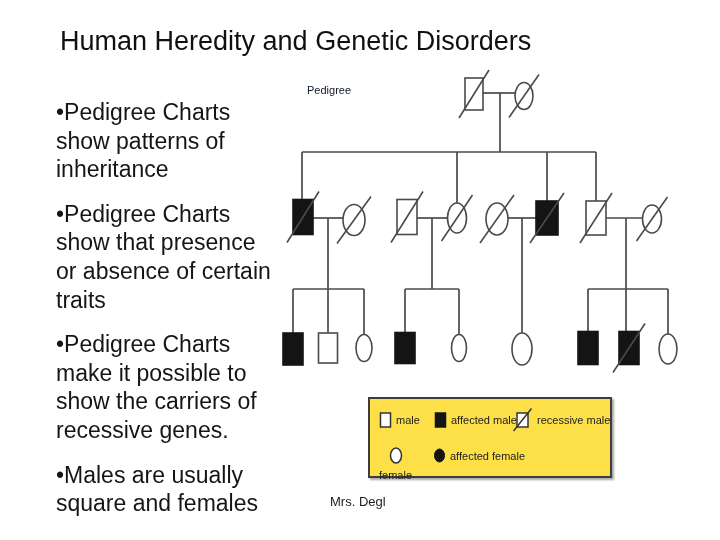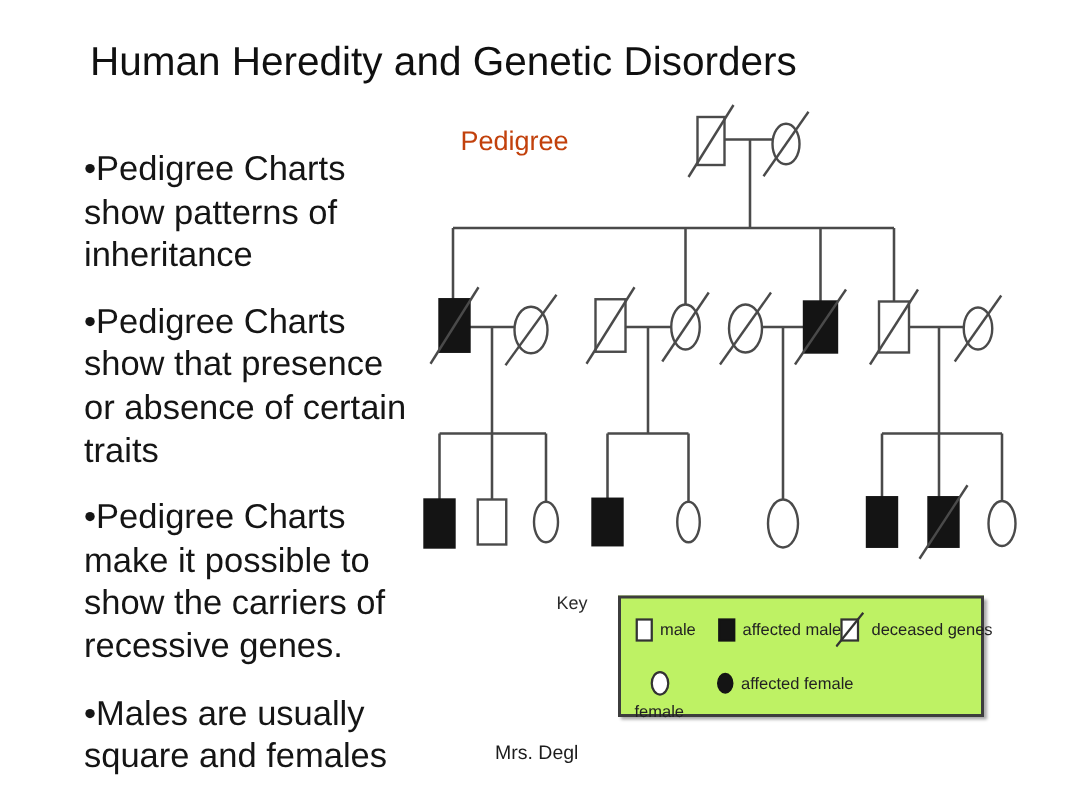--- a/index.html
+++ b/index.html
@@ -1,24 +1,24 @@
 <!DOCTYPE html>
 <html><head>
 <meta charset="utf-8">
 <style>
   html,body{margin:0;padding:0;background:#ffffff;}
   body{width:720px;height:540px;font-family:"Liberation Sans","DejaVu Sans",sans-serif;}
   .slide{position:relative;width:720px;height:520px;background:#ffffff;overflow:hidden;}
   .title{position:absolute;left:60px;top:26px;font-size:27px;color:#101010;white-space:nowrap;letter-spacing:0;}
   .bullets{position:absolute;left:40px;top:82px;width:285px;font-size:23px;line-height:28.6px;color:#151515;}
   .bullet{white-space:pre-line;margin:16px;}
-  .pedigree-label{position:absolute;left:307px;top:84px;font-size:18px;color:#c2410c;}
+  .pedigree-label{position:absolute;left:307px;top:84px;font-size:11px;color:#0f172a;}
   .pedigree-svg{position:absolute;left:0;top:0;width:720px;height:540px;}
   .key-label{position:absolute;left:371px;top:379px;font-size:12px;color:#2b2b2b;margin-top:16px;}
-  .keybox{position:absolute;left:368px;top:397px;width:240px;height:77px;border:2px solid #3d3d3d;background:#bef264;box-shadow:2px 2px 2px #a8a8a8;margin-left:44px;}
+  .keybox{position:absolute;left:368px;top:397px;width:240px;height:77px;border:2px solid #3d3d3d;background:#fde047;box-shadow:2px 2px 2px #a8a8a8;}
   .key-item{position:absolute;display:flex;align-items:center;gap:4px;font-size:11px;color:#222222;white-space:nowrap;}
   .key-item svg{display:block;flex:0 0 auto;}
   .footer{position:absolute;left:330px;top:494px;font-size:13px;color:#1c1c1c;text-align:center;}
 </style>
 </head>
 <body>
 
 <div class="slide">
 
   <div class="title">Human Heredity and Genetic Disorders</div>
@@ -117,21 +117,21 @@
         <rect x="1.5" y="2" width="10" height="14" fill="#141414" stroke="#141414" stroke-width="1.5"></rect>
       </svg>
       <span>affected male</span>
     </div>
 
     <div class="key-item" style="left:143px;top:8px;">
       <svg width="20" height="25">
         <rect x="4" y="6" width="11" height="14" fill="#ffffff" stroke="#333333" stroke-width="1.5"></rect>
         <line x1="0.5" y1="24" x2="18.5" y2="1.5" stroke="#333333" stroke-width="1.5"></line>
       </svg>
-      <span>deceased genes</span>
+      <span>recessive male</span>
     </div>
 
     <div class="key-item" style="left:9px;top:47px;flex-direction:column;">
       <svg width="14" height="19">
         <ellipse cx="7" cy="9.5" rx="5.5" ry="7.5" fill="#ffffff" stroke="#333333" stroke-width="1.5"></ellipse>
       </svg>
       <span>female</span>
     </div>
 
     <div class="key-item" style="left:63px;top:49px;">

